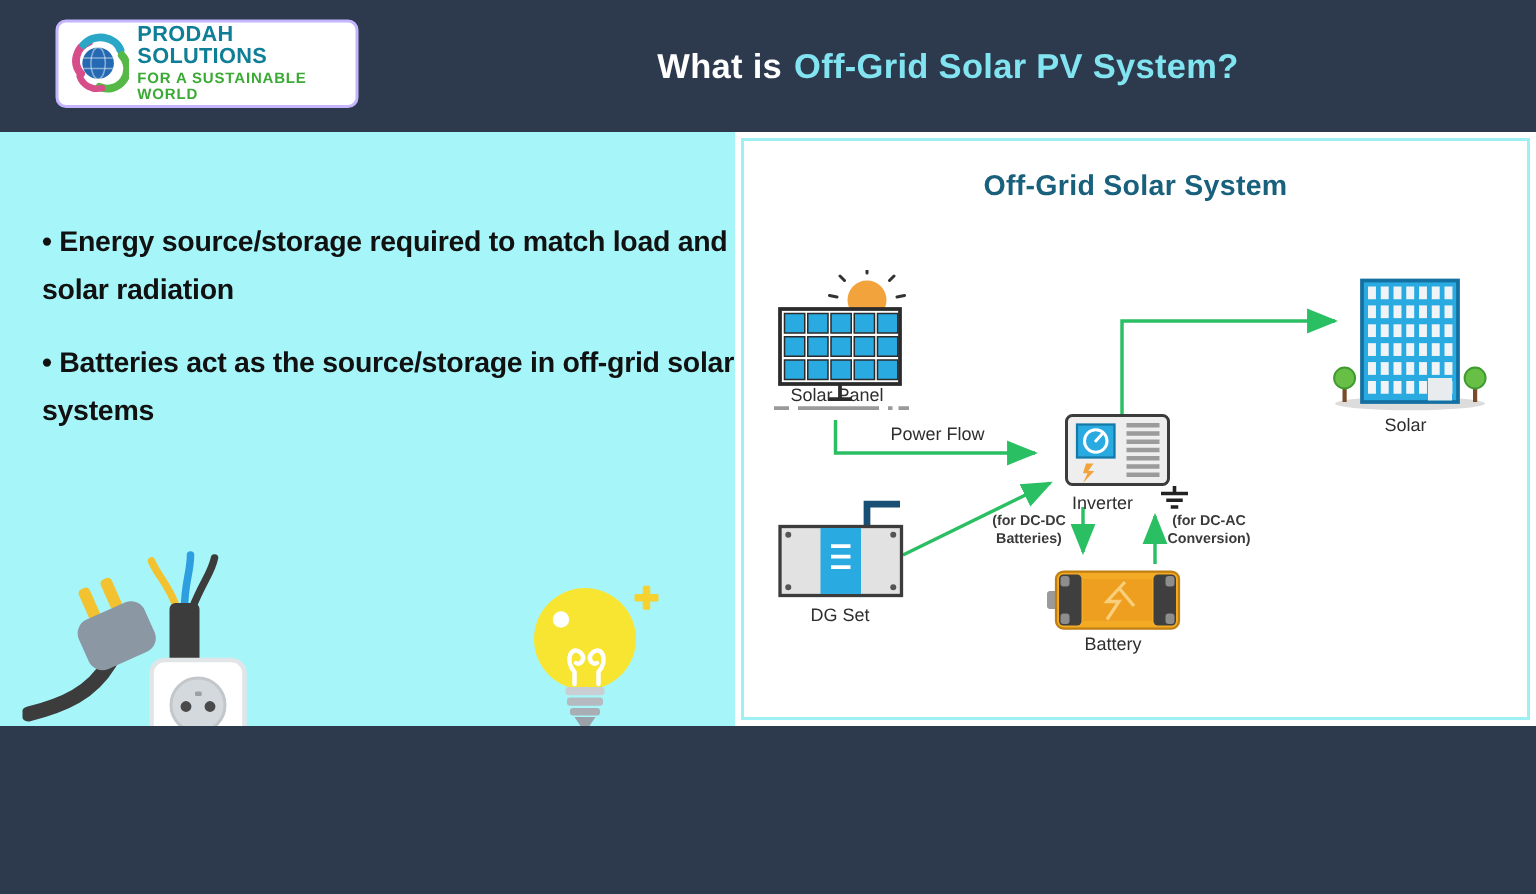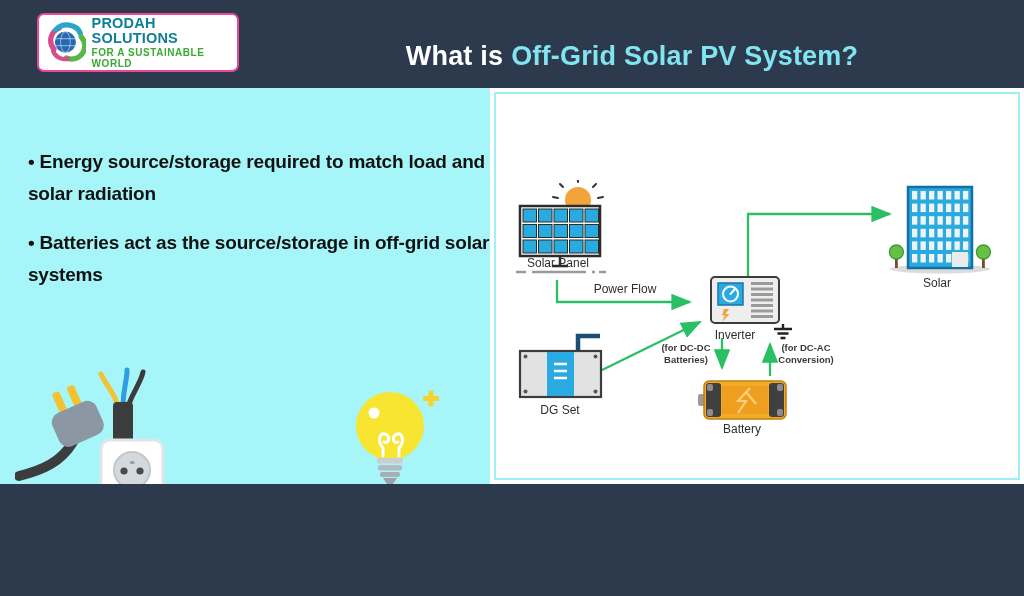--- a/index.html
+++ b/index.html
@@ -5,29 +5,29 @@
   html,body{margin:0;padding:0;background:#555;}
   *{box-sizing:border-box;}
   .canvas{
     position:relative;width:1024px;height:596px;overflow:hidden;
     font-family:"Liberation Sans",sans-serif;background:#2d3a4d;margin:0 auto;
   }
   
   .header{position:absolute;left:0;top:0;width:1024px;height:88px;background:#2d3a4d;display:flex;align-items:center;}
   .logo-card{
     position:absolute;left:37px;top:13px;width:202px;height:59px;background:#ffffff;
-    border:2px solid #ec4899;border-radius:7px;display:flex;align-items:center;gap:6px;padding:4px 8px;
+    border:2px solid #c4b5fd;border-radius:7px;display:flex;align-items:center;gap:6px;padding:4px 8px;
   }
   .logo-text{display:flex;flex-direction:column;line-height:1.05;}
   .logo-name{color:#0e7f96;font-weight:bold;font-size:14.5px;letter-spacing:.2px;}
   .logo-tagline{color:#3aaa35;font-weight:bold;font-size:10px;letter-spacing:.55px;margin-top:2px;}
   .page-title{
-    position:absolute;left:240px;right:0;top:0;height:88px;margin:12px;
+    position:absolute;left:240px;right:0;top:0;height:88px;margin:0;
     display:flex;align-items:center;justify-content:center;
-    color:#ffffff;font-size:27px;font-weight:bold;letter-spacing:.2px;
+    color:#ffffff;font-size:23px;font-weight:bold;letter-spacing:.2px;
   }
   .page-title .hl{color:#82e4f0;margin-left:8px;}
   
   .left-panel{position:absolute;left:0;top:88px;width:490px;height:396px;background:#a6f6f9;overflow:hidden;}
   .bullets{position:absolute;left:28px;top:58px;width:462px;}
   .bullet{
     margin:0 0 16px 0;color:#111111;font-size:19px;font-weight:bold;
     line-height:1.7;letter-spacing:-0.2px;
   }
   .plug-ill{position:absolute;left:15px;top:276px;}
@@ -114,20 +114,21 @@
       <rect x="35" y="79" width="24" height="5.5" rx="2" fill="#b4bac0"></rect>
       <rect x="37" y="86" width="20" height="5" rx="2" fill="#a8aeb4"></rect>
       <path d="M40 92 H54 L50 98 H44 Z" fill="#9aa1a8"></path>
       <rect x="80" y="10" width="16" height="5" rx="1" fill="#f7d22e"></rect>
       <rect x="85.5" y="4.5" width="5" height="16" rx="1" fill="#f7d22e"></rect>
     </svg>
   </div>
 
   <div class="diagram-panel">
     <div class="diagram-border"></div>
+    <h2 class="diagram-title">Off-Grid Solar System</h2>
 
     <svg class="arrows" width="534" height="396" viewBox="0 0 534 396">
       <defs>
         <marker id="ah" viewBox="0 0 10 8" refX="9" refY="4" markerWidth="9" markerHeight="8" orient="auto-start-reverse">
           <path d="M0 0 L10 4 L0 8 Z" fill="#2abf63"></path>
         </marker>
       </defs>
       <path d="M67 192 V214 H200" stroke="#2abf63" stroke-width="2.3" fill="none" marker-end="url(#ah)"></path>
       <path d="M258 188 V126 H400" stroke="#2abf63" stroke-width="2.3" fill="none" marker-end="url(#ah)"></path>
       <path d="M112 282 L210 234" stroke="#2abf63" stroke-width="2.3" fill="none" marker-end="url(#ah)"></path>

